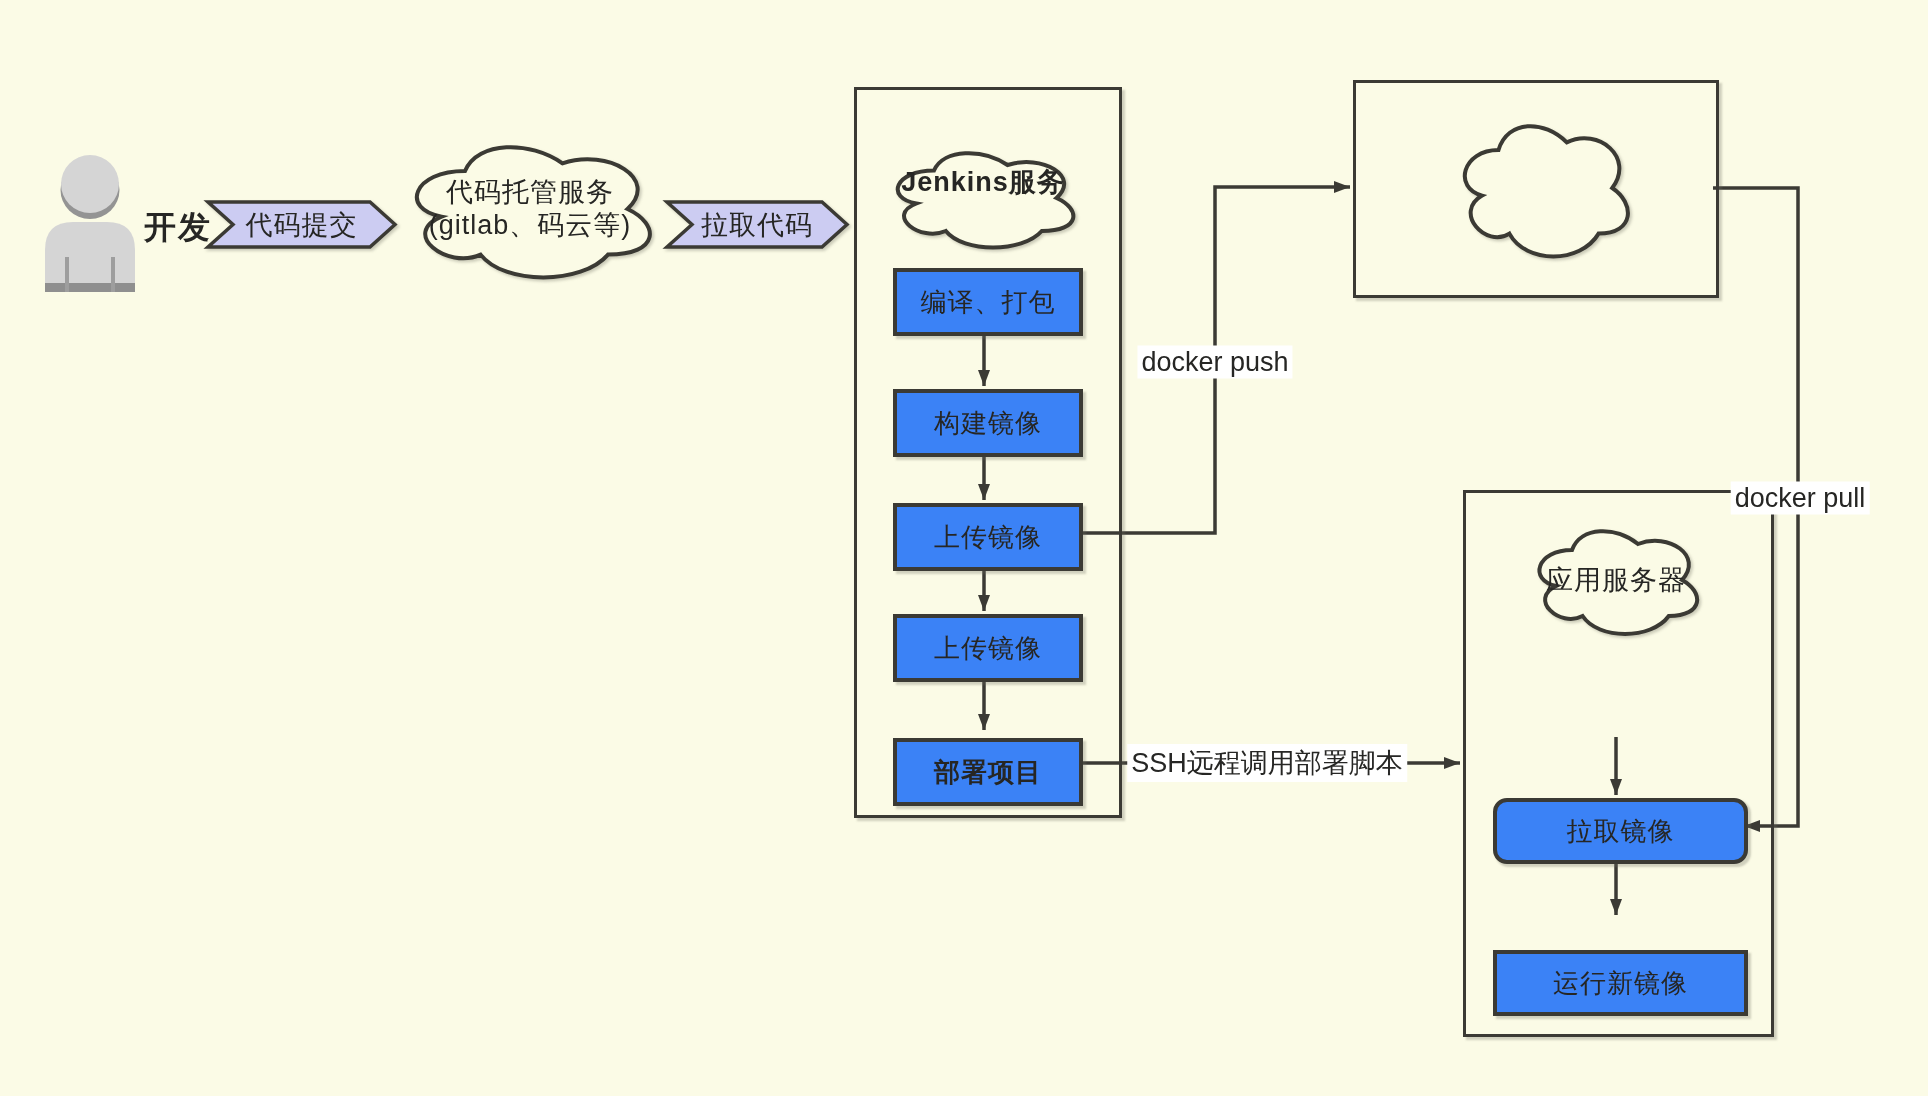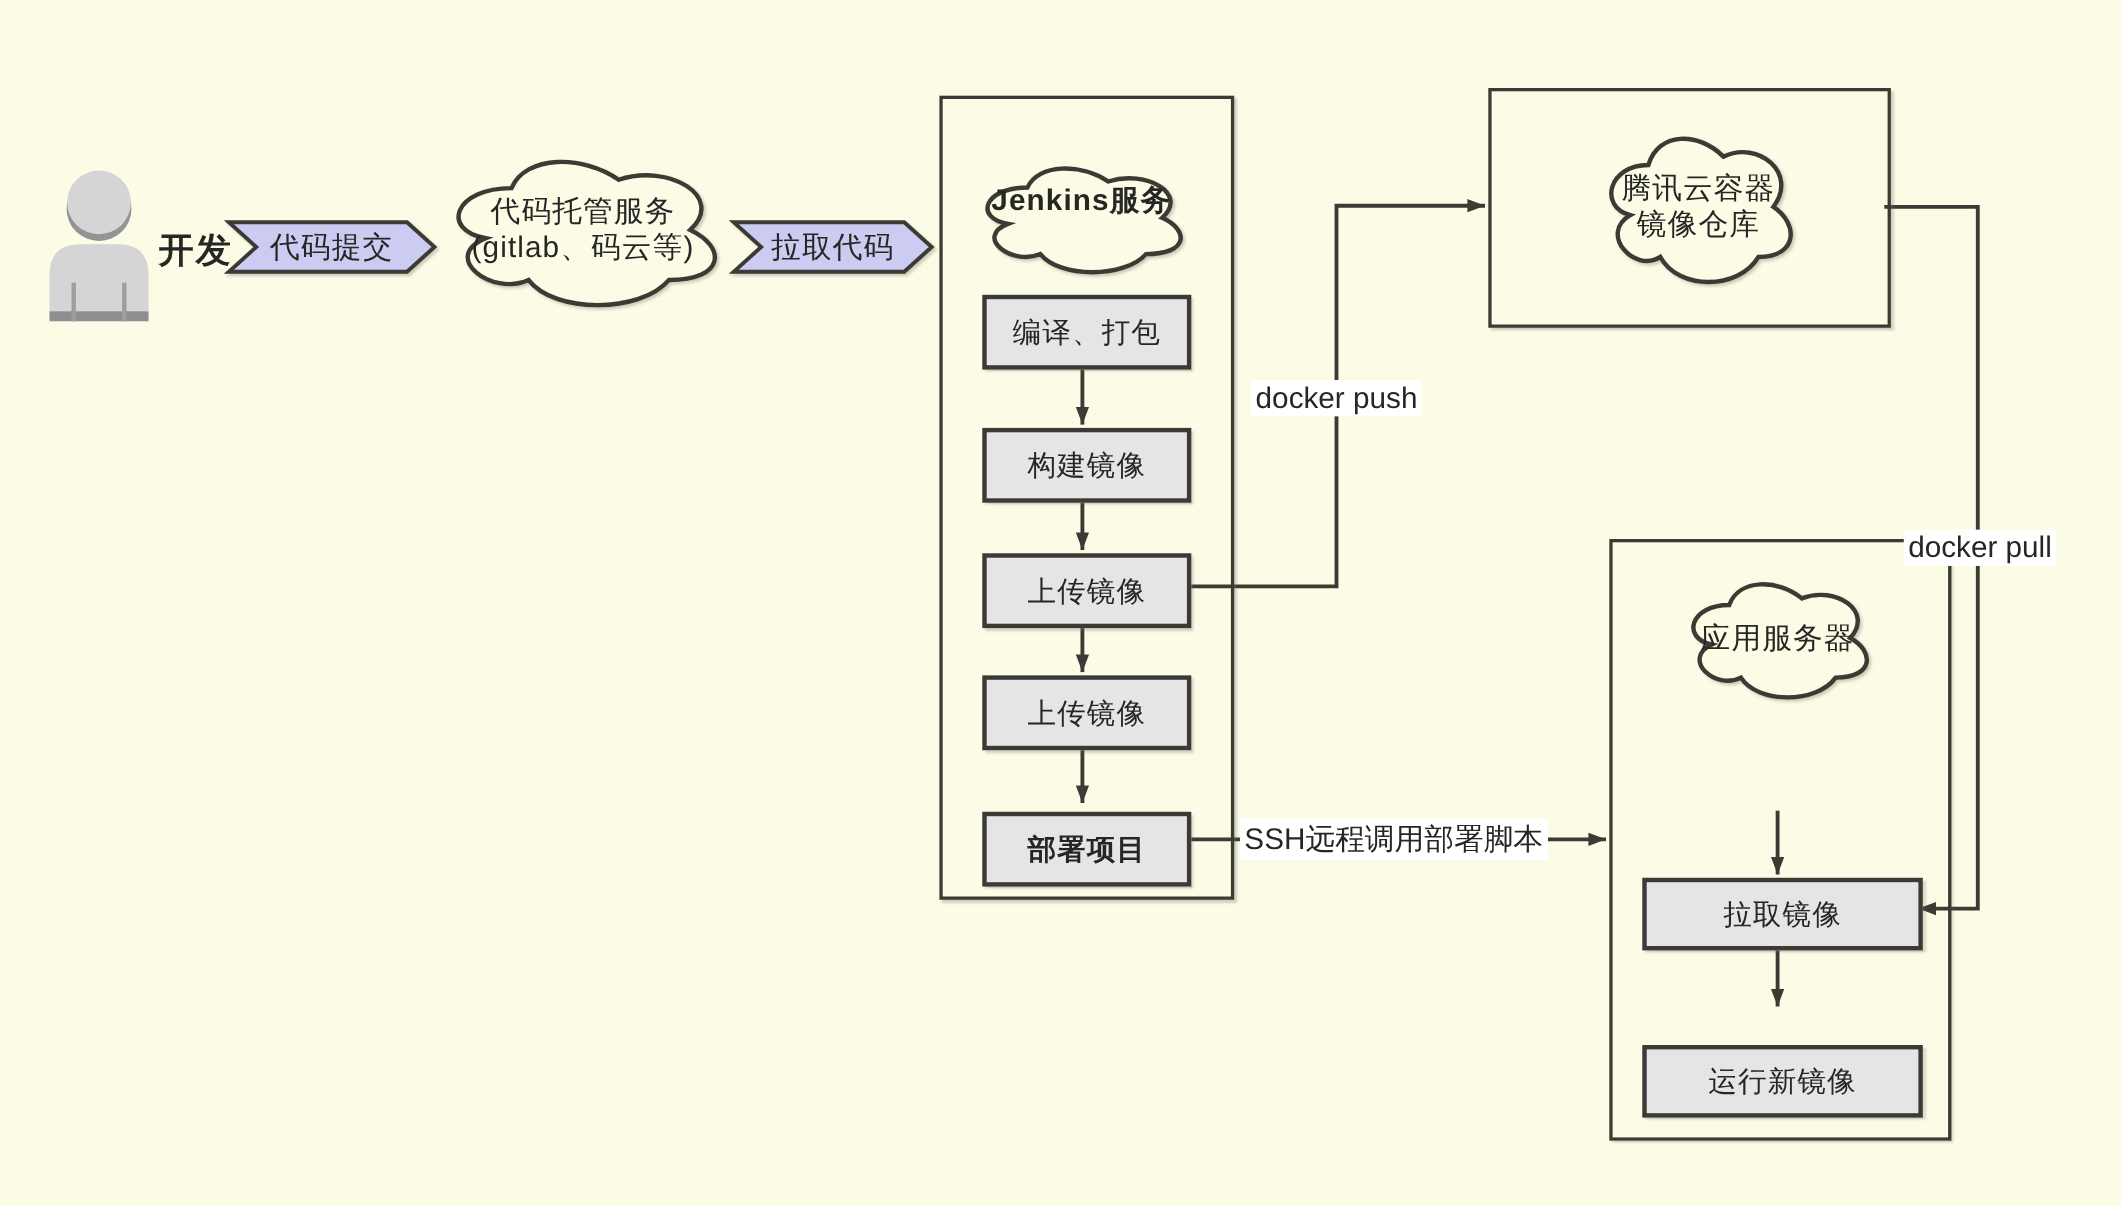--- a/index.html
+++ b/index.html
@@ -9,21 +9,21 @@
     font-family:"Liberation Sans","DejaVu Sans",sans-serif;
     color:#262624;
   }
   svg.layer{position:absolute;left:0;top:0;width:1928px;height:1096px;}
   .shape{filter:drop-shadow(2.5px 2.5px 1.5px rgba(110,110,95,.35));}
   .container{
     position:absolute;border:3px solid #3B3A34;background:transparent;
     box-shadow:2.5px 2.5px 2px rgba(110,110,95,.3);
   }
   .step{
-    position:absolute;border:4px solid #3B3A34;background:#e5e5e5;
+    position:absolute;border:4px solid #3B3A34;background:#3b82f6;
     display:flex;align-items:center;justify-content:center;
     font-size:26px;letter-spacing:1px;
     box-shadow:2.5px 2.5px 2px rgba(110,110,95,.3);
   }
   .banner-text{
     position:absolute;display:flex;align-items:center;justify-content:center;
     font-size:27px;letter-spacing:1px;
   }
   .cloud-text{
     position:absolute;display:flex;flex-direction:column;align-items:center;justify-content:center;
@@ -86,32 +86,28 @@
   <div class="dev-label" style="left:144px;top:206px;">开发</div>
 
   <div class="banner-text" style="left:233px;top:202px;width:137px;height:45px;">代码提交</div>
   <div class="banner-text" style="left:692px;top:202px;width:130px;height:45px;">拉取代码</div>
 
   <div class="cloud-text" style="left:400px;top:133px;width:260px;height:152px;">
     <div>代码托管服务</div>
     <div>(gitlab、码云等)</div>
   </div>
   <div class="cloud-text" style="left:885px;top:127px;width:196px;height:110px;font-weight:bold;">Jenkins服务</div>
-  <div class="cloud-text" style="left:1453px;top:112px;width:182px;height:152px;">
-    <div>腾讯云容器</div>
-    <div>镜像仓库</div>
-  </div>
   <div class="cloud-text" style="left:1528px;top:520px;width:176px;height:120px;">应用服务器</div>
 
   <div class="step" style="left:893px;top:268px;width:182px;height:60px;">编译、打包</div>
   <div class="step" style="left:893px;top:389px;width:182px;height:60px;">构建镜像</div>
   <div class="step" style="left:893px;top:503px;width:182px;height:60px;">上传镜像</div>
   <div class="step" style="left:893px;top:614px;width:182px;height:60px;">上传镜像</div>
   <div class="step" style="left:893px;top:738px;width:182px;height:60px;font-weight:bold;">部署项目</div>
 
-  <div class="step" style="left:1493px;top:798px;width:247px;height:58px;">拉取镜像</div>
+  <div class="step" style="left:1493px;top:798px;width:247px;height:58px;border-radius:14px;">拉取镜像</div>
   <div class="step" style="left:1493px;top:950px;width:247px;height:58px;">运行新镜像</div>
 
   <div class="edge-label" style="left:1215px;top:362px;">docker push</div>
   <div class="edge-label" style="left:1800px;top:498px;">docker pull</div>
   <div class="edge-label" style="left:1267px;top:763px;">SSH远程调用部署脚本</div>
 
 </div>
 
 </body></html>

